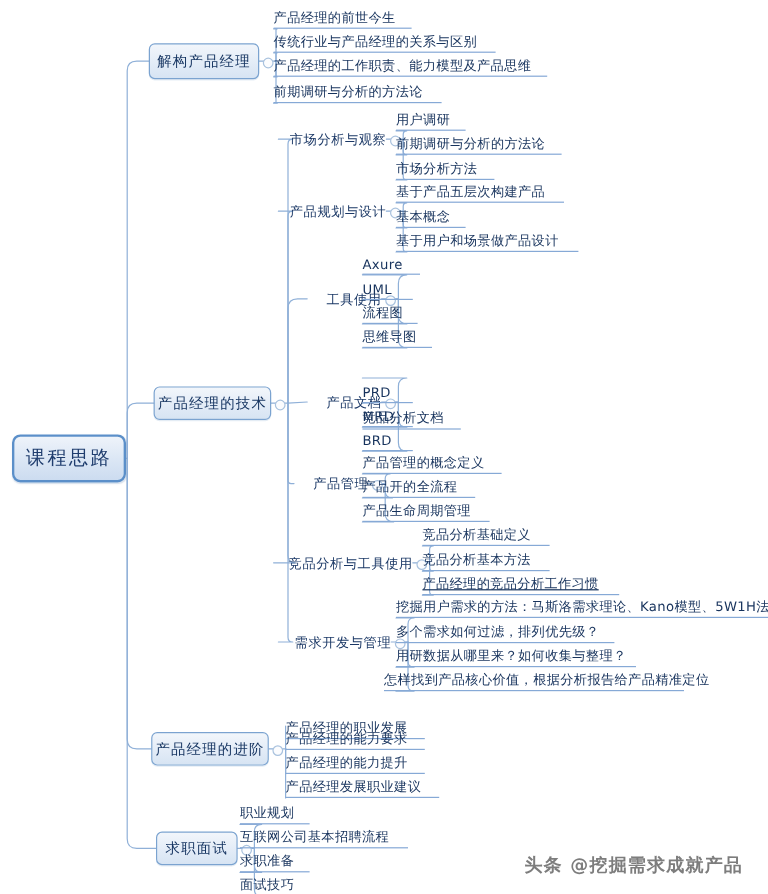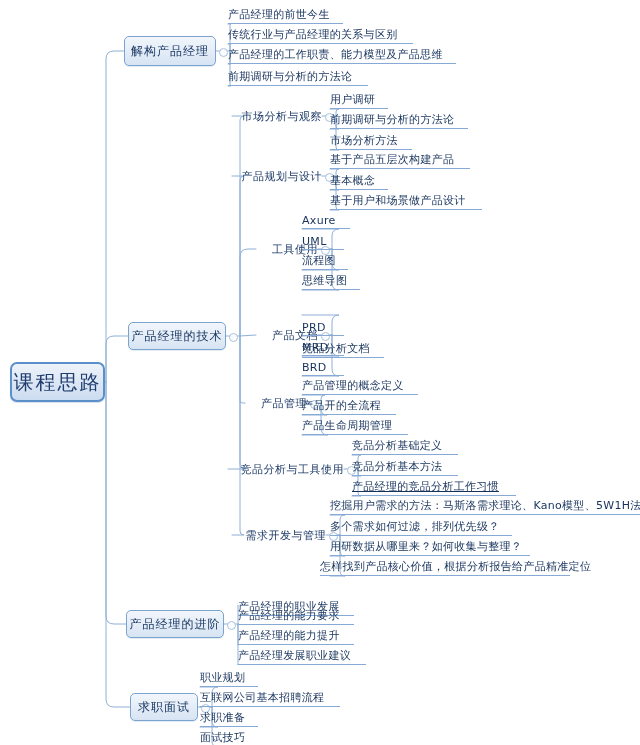--- a/index.html
+++ b/index.html
@@ -25,21 +25,21 @@
     position: absolute;
     white-space: nowrap;
     box-sizing: border-box;
   }
   
   .root {
     border: 2px solid #5b8fc9;
     border-radius: 7px;
     background: linear-gradient(to bottom, #eef3fa 0%, #dce7f5 50%, #ccdcf0 100%);
     color: #1f3d6e;
-    font-size: 20px;
+    font-size: 16px;
     letter-spacing: 2px;
     display: flex;
     align-items: center;
     justify-content: center;
     box-shadow: 0 1px 1px rgba(90,130,180,0.25);
   }
   
   .branch {
     border: 1px solid #7ba3d0;
     border-radius: 5px;
@@ -207,13 +207,14 @@
       <div class="node leaf" style="left: 238px; top: 608px; width: 116px; height: 17px;">产品经理的能力要求</div>
       <div class="node leaf" style="left: 238px; top: 628px; width: 116px; height: 17px;">产品经理的能力提升</div>
       <div class="node leaf" style="left: 238px; top: 648px; width: 128px; height: 17px;">产品经理发展职业建议</div>
       <div class="node branch" style="left: 130px; top: 693px; width: 68px; height: 28px;">求职面试</div>
       <div class="toggle" style="left: 200.5px; top: 703.5px;"></div>
       <div class="node leaf" style="left: 200px; top: 670px; width: 58px; height: 17px;">职业规划</div>
       <div class="node leaf" style="left: 200px; top: 690px; width: 140px; height: 17px;">互联网公司基本招聘流程</div>
       <div class="node leaf" style="left: 200px; top: 710px; width: 58px; height: 17px;">求职准备</div>
       <div class="node leaf" style="left: 200px; top: 730px; width: 58px; height: 17px;">面试技巧</div>
     </div>
+  <div class="watermark" style="left: 437px; top: 712px;">头条 @挖掘需求成就产品</div>
 </div>
 
 </body></html>

